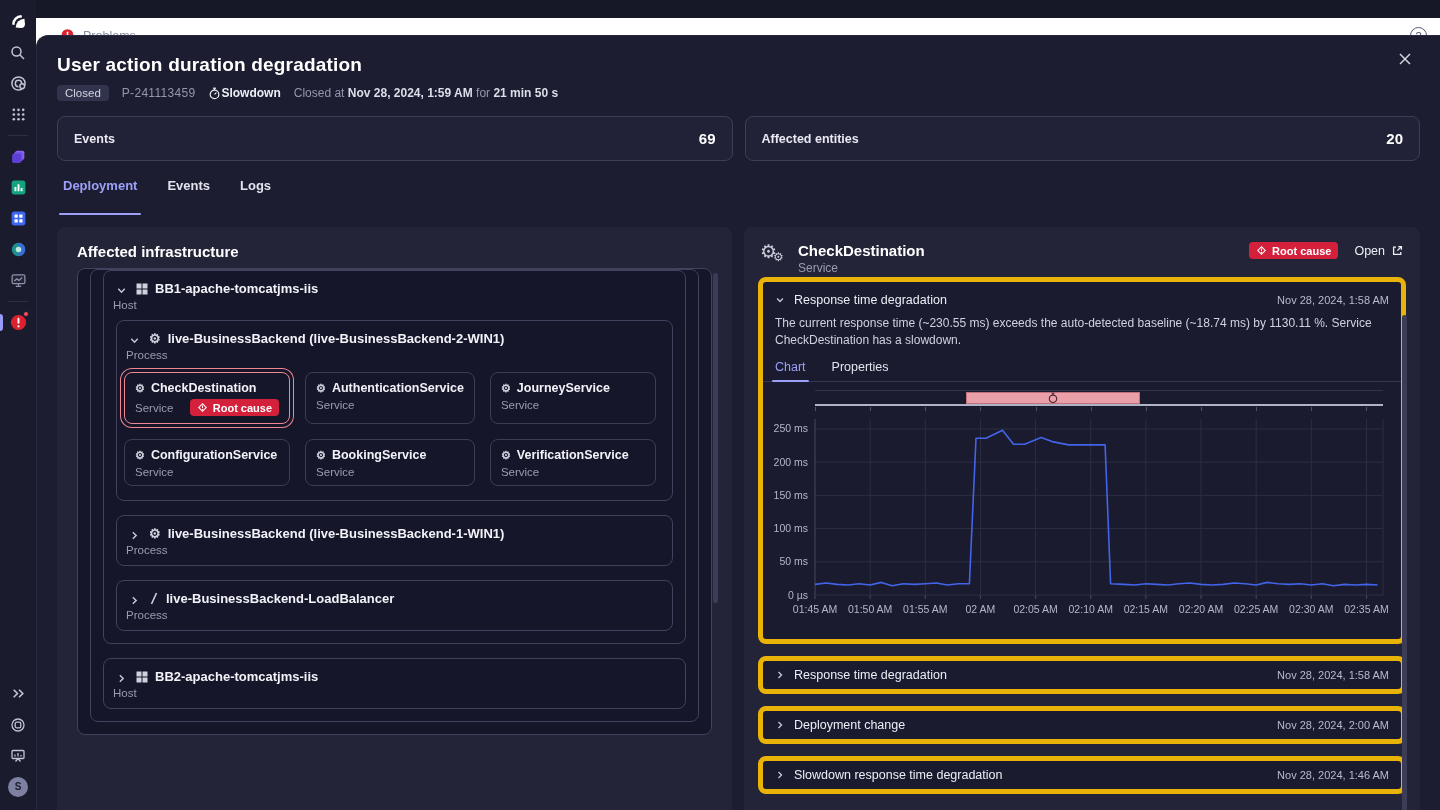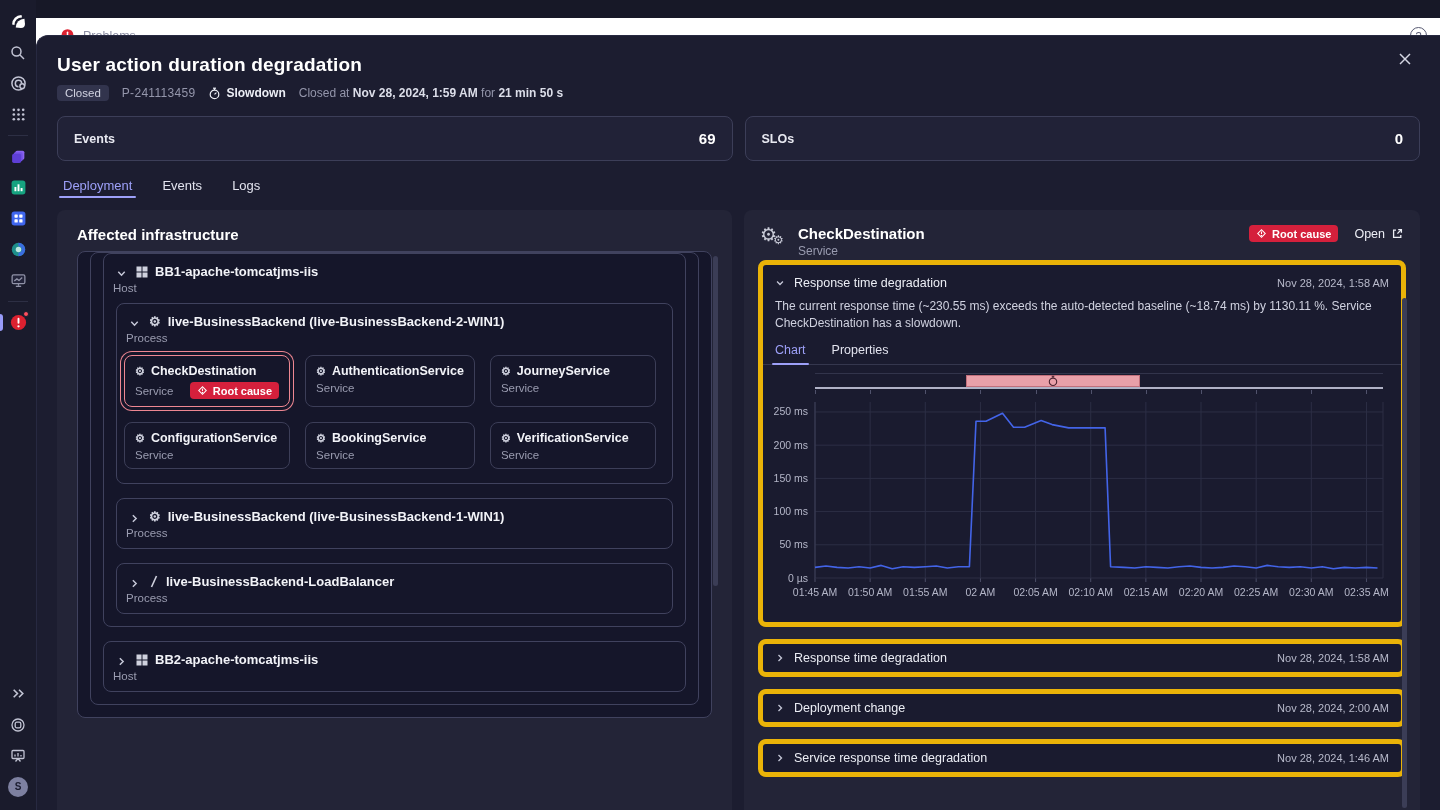--- a/index.html
+++ b/index.html
@@ -33,32 +33,32 @@
   
   .window { position:absolute; left:36px; top:35px; width:1404px; height:775px;
             background:#1c1d30; border-top-left-radius:12px; border-top:1px solid #272941; border-left:1px solid #272941; }
   .close-x { position:absolute; right:24px; top:12px; color:#d4d6e2; cursor:pointer; padding:4px; }
 
   .wh { padding:18px 20px 0; }
   .title { font-size:19px; font-weight:bold; color:#ffffff; letter-spacing:.2px; }
   .meta { display:flex; align-items:center; gap:13px; margin-top:9px; font-size:12px; }
   .badge-closed { background:#32344d; color:#d2d4e2; padding:2px 8px; border-radius:4px; font-size:11.5px; }
   .pid { color:#9496ab; letter-spacing:.3px; }
-  .etype { display:flex; align-items:center; gap:5px; color:#eceef5; font-weight:bold; }
+  .etype { display:flex; align-items:center; color:#eceef5; font-weight:bold; }
   .started { color:#9496ab; }
   .started b { color:#dcdee9; font-weight:bold; }
 
   .stats { display:flex; gap:12px; margin:15px 20px 0; }
   .stat { flex:1; height:45px; background:#212237; border:1px solid #3c3e58; border-radius:8px;
           display:flex; align-items:center; justify-content:space-between; padding:0 16px; cursor:pointer; }
   .stat .sl { font-size:12.5px; font-weight:bold; color:#e8e9f1; }
   .stat .sv { font-size:15px; font-weight:bold; color:#ffffff;margin-left:22px; }
 
   .main-tabs { display:flex; gap:30px; margin:17px 20px 0; padding-left:6px; }
-  .mtab { font-size:13px; color:#e2e3ee; padding-bottom:5px; cursor:pointer; position:relative; }
+  .mtab { font-size:13px; color:#e2e3ee; padding-bottom:22px; cursor:pointer; position:relative;font-weight:bold; }
   .mtab.on { color:#9da0f8; }
   .mtab.on::after { content:""; position:absolute; left:-4px; right:-4px; bottom:0; height:2px; background:#9da0f8; border-radius:2px; }
 
   .panels { display:flex; gap:12px; margin:12px 20px 0; height:624px; }
   .panel { background:#232437; border-radius:8px 8px 0 0; position:relative; overflow:hidden; }
   .panel.lp { width:675px; flex:none; }
   .panel.rp { flex:1; }
 
   
   .lp-in { padding:16px 20px; }
@@ -276,22 +276,22 @@
       </span>
     </div>
   </div>
 
   <div class="stats">
     <div class="stat">
       <span class="sl">Events</span>
       <span class="sv">69</span>
     </div>
     <div class="stat">
-      <span class="sl">SLOs</span>
-      <span class="sv">0</span>
+      <span class="sl">Affected entities</span>
+      <span class="sv">20</span>
     </div>
   </div>
 
   <div class="main-tabs">
     <div class="mtab on">Deployment</div>
     <div class="mtab">Events</div>
     <div class="mtab">Logs</div>
   </div>
 
   <div class="panels">
@@ -611,21 +611,21 @@
           <span class="ts">Nov 28, 2024, 2:00 AM</span>
         </div>
       </div>
       <div class="ecard collapsed">
         <div class="ec-head">
           <span class="chev" style="color:#c6c8d8">
               <svg width="10" height="10" viewBox="0 0 12 12" fill="none" stroke="currentColor" stroke-width="1.6">
                 <path d="M4.2 2.5 L7.8 6 L4.2 9.5"></path>
               </svg>
             </span>
-          <span class="t">Service response time degradation</span>
+          <span class="t">Slowdown response time degradation</span>
           <span class="ts">Nov 28, 2024, 1:46 AM</span>
         </div>
       </div>
 
       <div class="scrollbar"></div>
     </div>
   </div>
 </div>
 
 </body></html>

